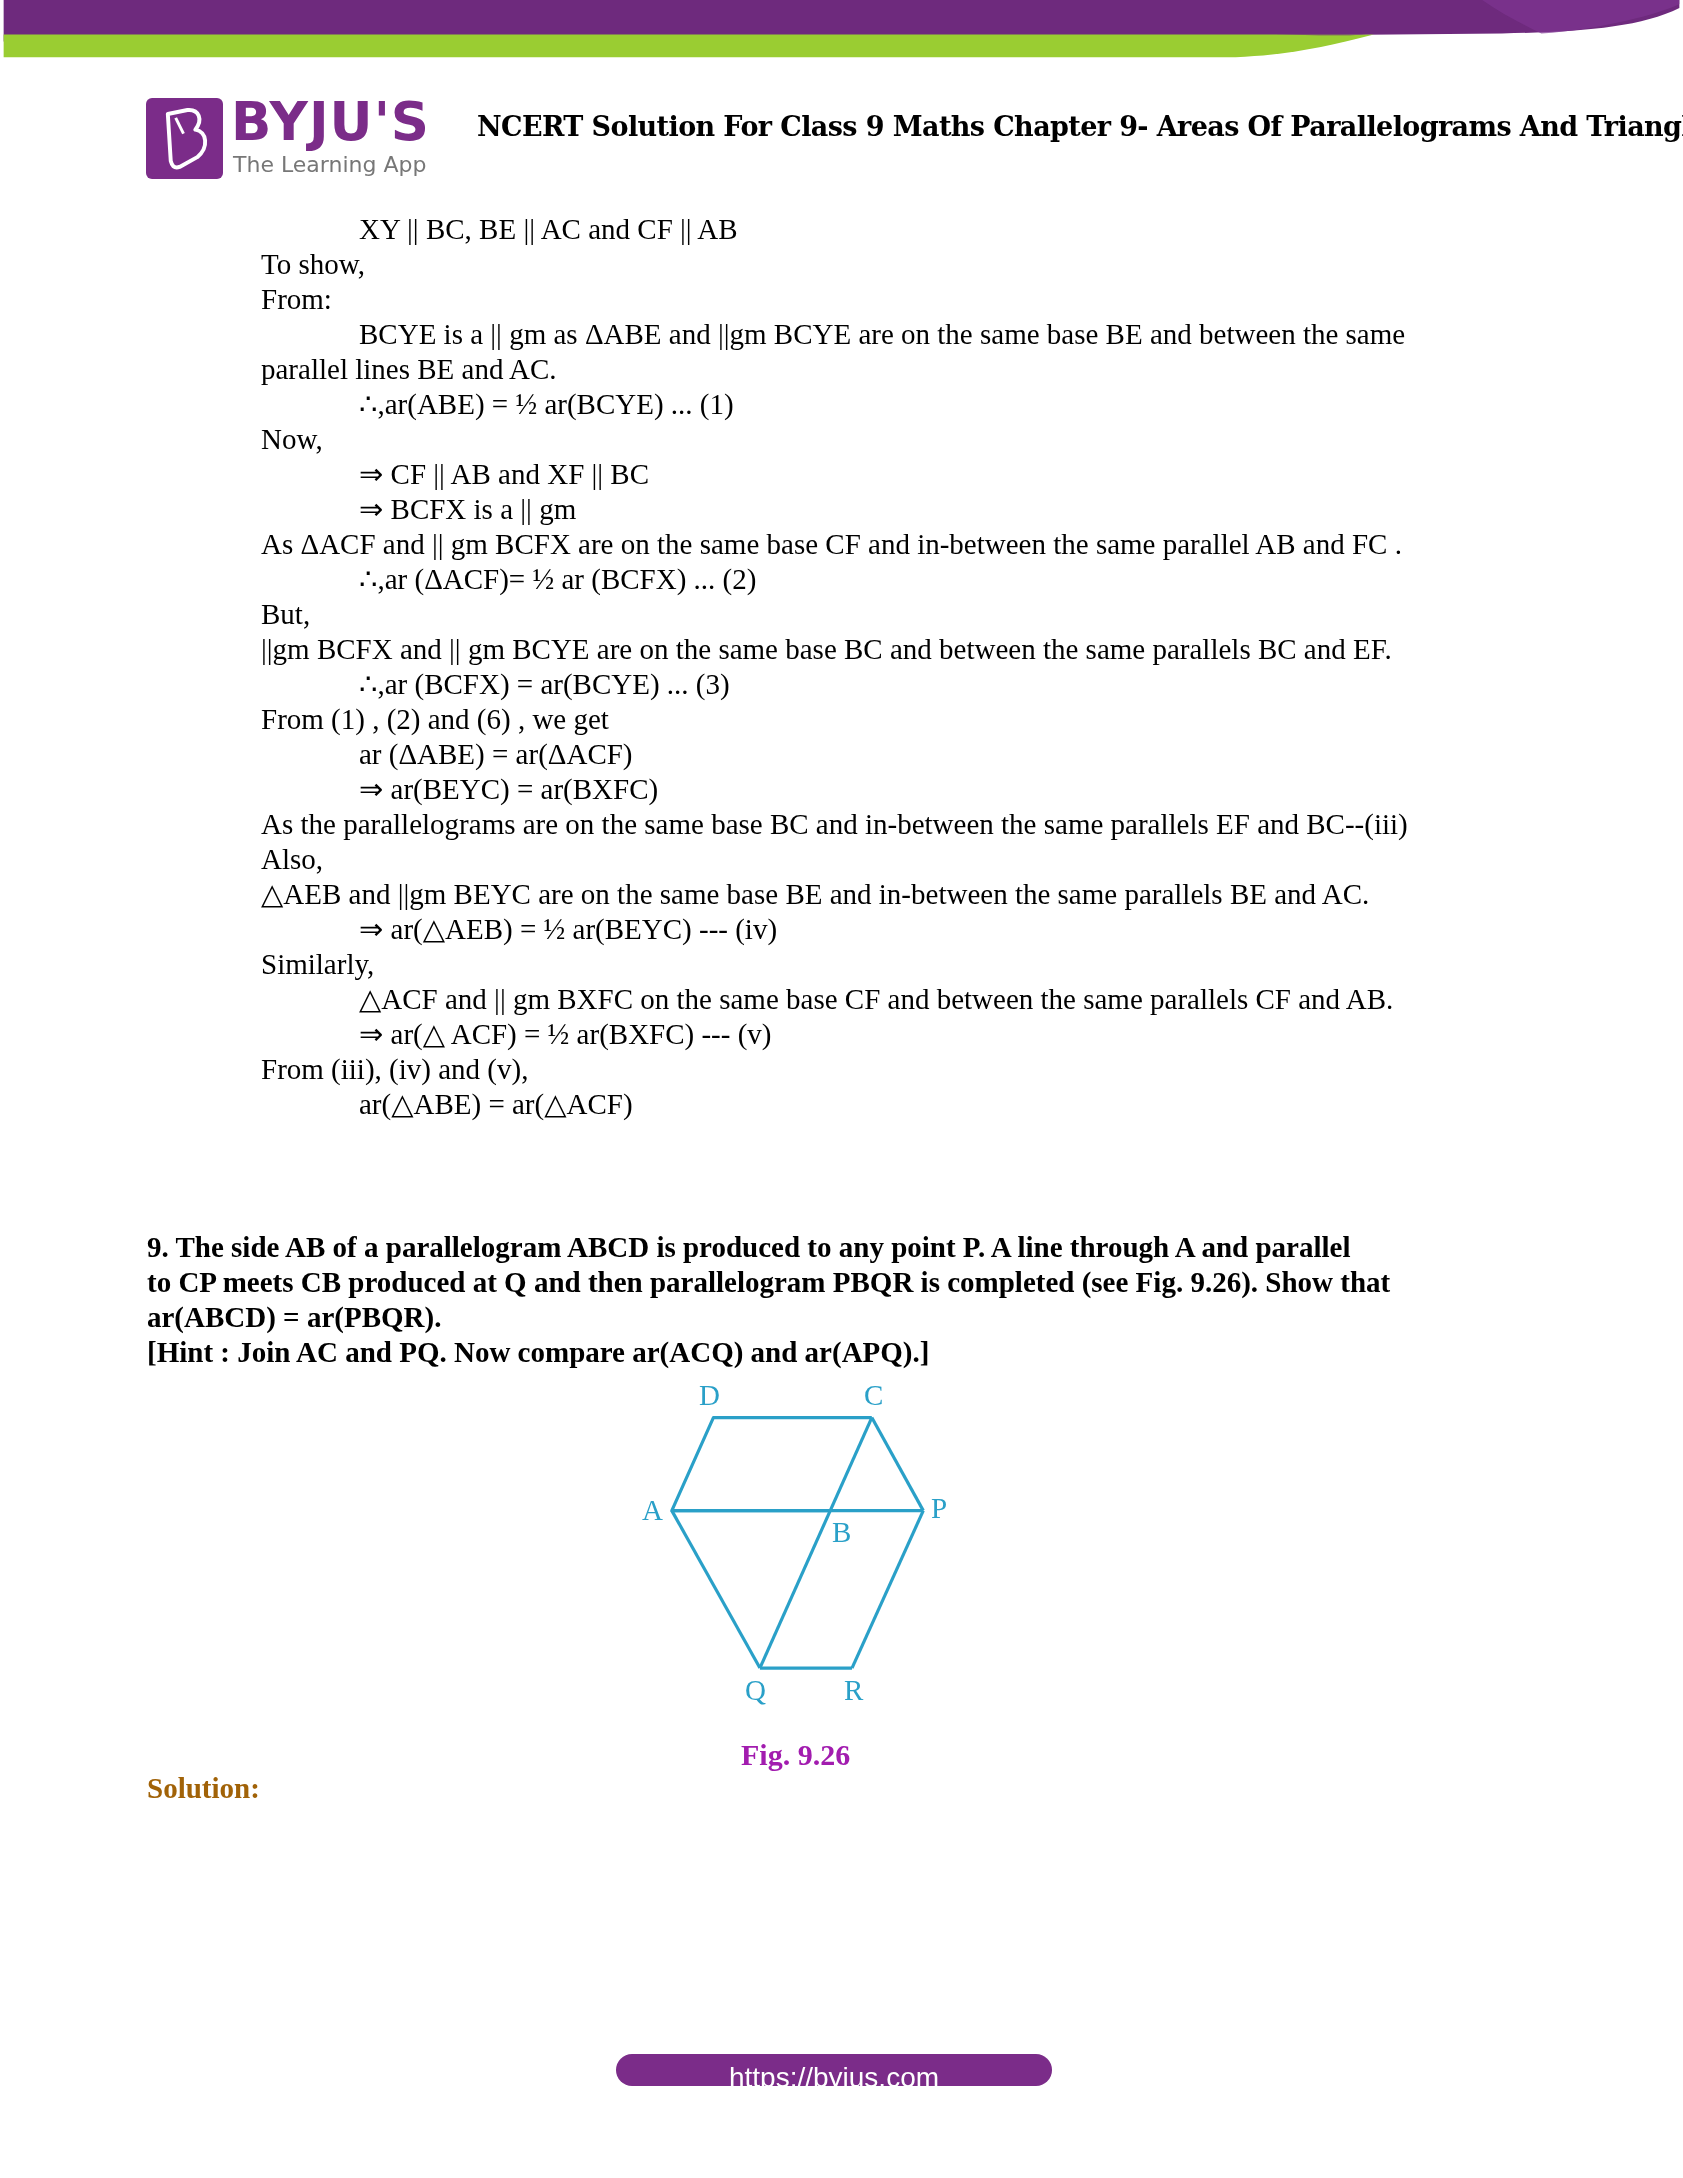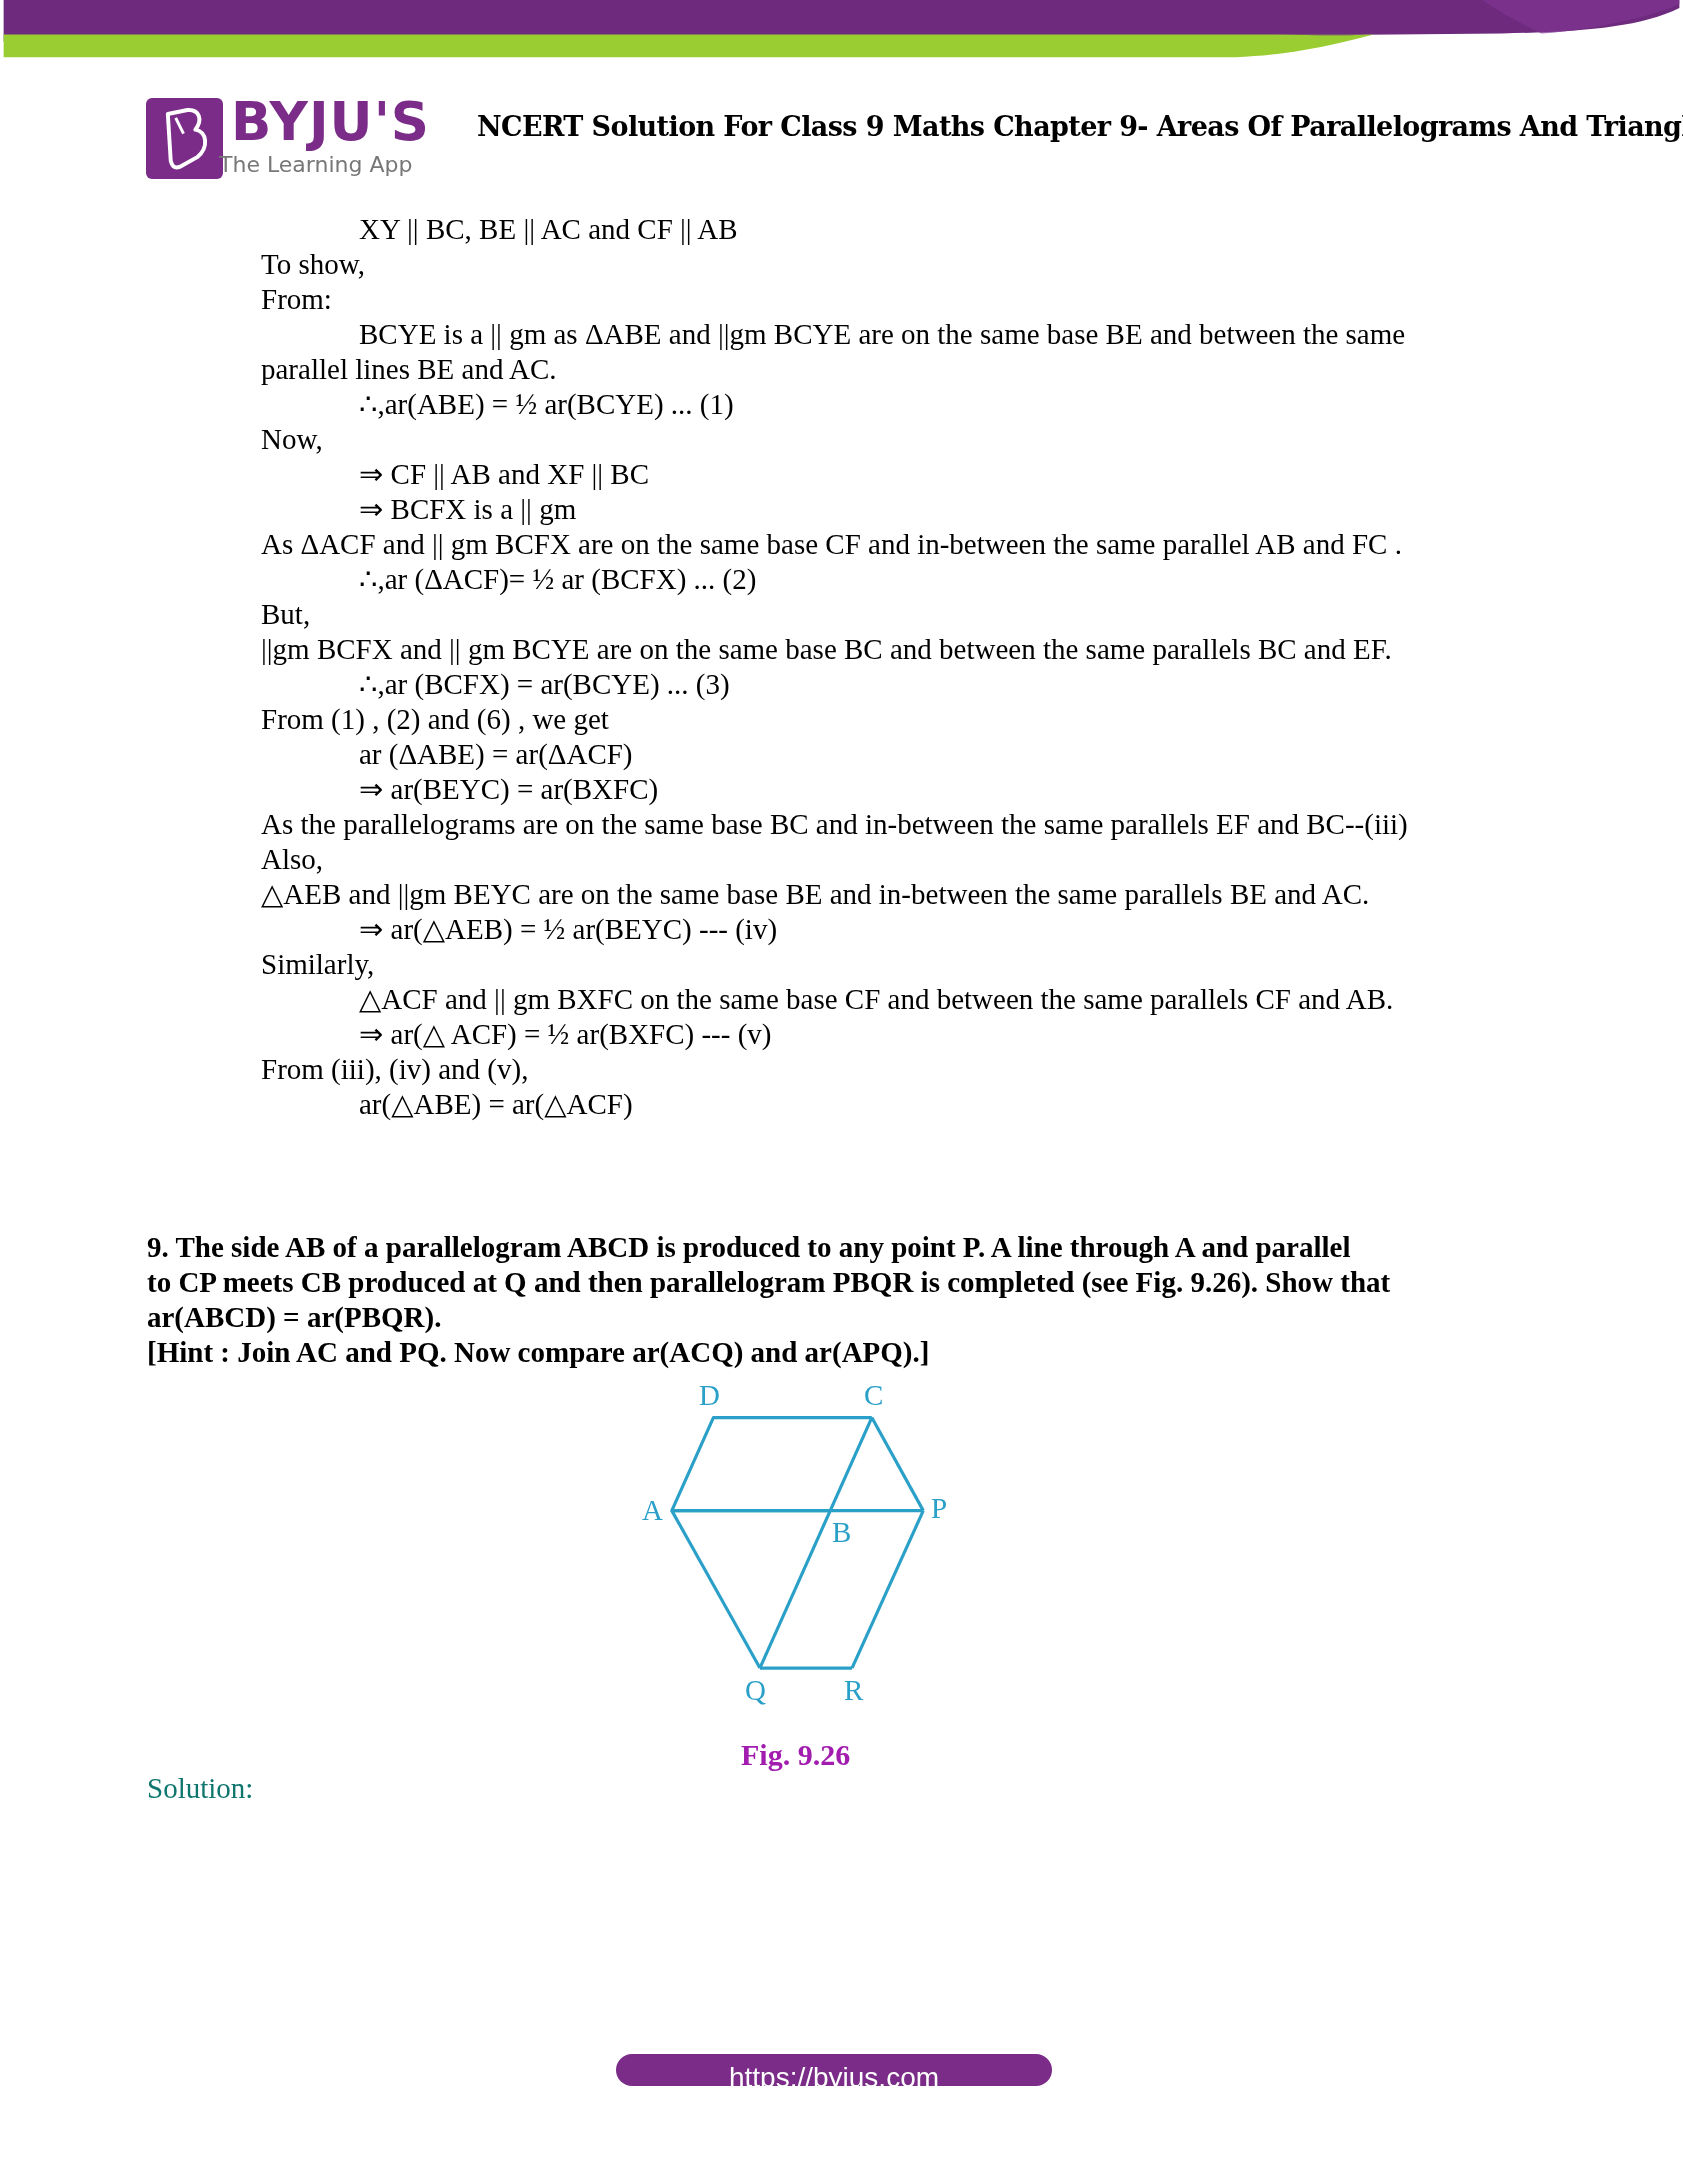--- a/index.html
+++ b/index.html
@@ -2,32 +2,32 @@
 <html><head>
 <meta charset="utf-8">
 <style>
   html, body { margin:0; padding:0; }
   body { width:1683px; height:2178px; position:relative; background:#ffffff; overflow:hidden; font-family:"Liberation Serif", serif; color:#000; }
   .banner { position:absolute; left:0; top:0; width:1683px; height:69px; }
   .logo { position:absolute; left:146px; top:98px; width:283px; height:83px; }
   .logo-box { position:absolute; left:0; top:0; width:77px; height:81px; background:#7b2c89; border-radius:6px; }
   .logo-b { position:absolute; left:12px; top:6px; width:53px; height:69px; }
   .logo-word { position:absolute; left:85px; top:-6px; font-family:"DejaVu Sans", sans-serif; font-weight:bold; font-size:53px; color:#7b2c89; letter-spacing:1px; line-height:59px; }
-  .logo-tag { position:absolute; left:73px; top:53px; font-family:"DejaVu Sans", sans-serif; font-size:22px; color:#777; line-height:28px; white-space:nowrap; }
+  .logo-tag { position:absolute; left:87px; top:53px; font-family:"DejaVu Sans", sans-serif; font-size:22px; color:#777; line-height:28px; white-space:nowrap; }
   .header-title { position:absolute; left:477px; top:109px; font-family:"DejaVu Serif", serif; font-weight:bold; font-size:27px; letter-spacing:-0.6px; white-space:nowrap; line-height:36px; }
   .content { position:absolute; left:261px; top:212px; width:1208px; }
   .line { font-size:29px; line-height:35px; height:35px; white-space:nowrap; }
   .ind { padding-left:98px; }
   .question { position:absolute; left:147px; top:1230px; width:1307px; font-weight:bold; font-size:29px; line-height:35px; }
   .question .line { font-size:29px; }
   .figure { position:absolute; left:634px; top:1376px; width:337px; height:396px; }
   .figure svg { position:absolute; left:0; top:0; }
   .fig-label { position:absolute; font-family:"Liberation Serif", serif; font-size:29px; color:#2aa0c8; line-height:30px; }
   .fig-caption { position:absolute; left:107px; top:362px; font-family:"Liberation Serif", serif; font-weight:bold; font-size:30px; color:#a21caf; white-space:nowrap; }
-  .solution { position:absolute; left:147px; top:1770px; font-size:29px; color:#0f766e; line-height:36px; }
+  .solution { position:absolute; left:147px; top:1770px; font-size:29px; color:#a16207; line-height:36px;font-weight:bold; }
   .footer-pill { position:absolute; left:616px; top:2054px; width:436px; height:32px; background:#7b2c89; border-radius:24px; color:#fff; font-family:"Liberation Sans", sans-serif; font-size:28px; text-align:center; line-height:48px; text-decoration:none; display:block; }
 </style>
 </head>
 <body>
 
 <svg class="banner" width="1683" height="69" viewBox="0 0 1700 70">
   <path d="M0 0 H1700 V8 C1660 28 1600 32 1520 34 L1300 36 C1250 38 1240 40 1230 42 H0 Z" fill="#6e2a7d"></path>
   <path d="M1560 34 C1620 30 1680 14 1700 4 V0 H1500 C1520 14 1540 24 1560 34 Z" fill="#7e3591" opacity="0.7"></path>
   <path d="M0 35 H1390 C1340 48 1300 56 1250 58 H0 Z" fill="#9acd32"></path>
   <path d="M0 35 H1390 C1370 36 1330 36 1290 35 Z" fill="#6e2a7d"></path>

